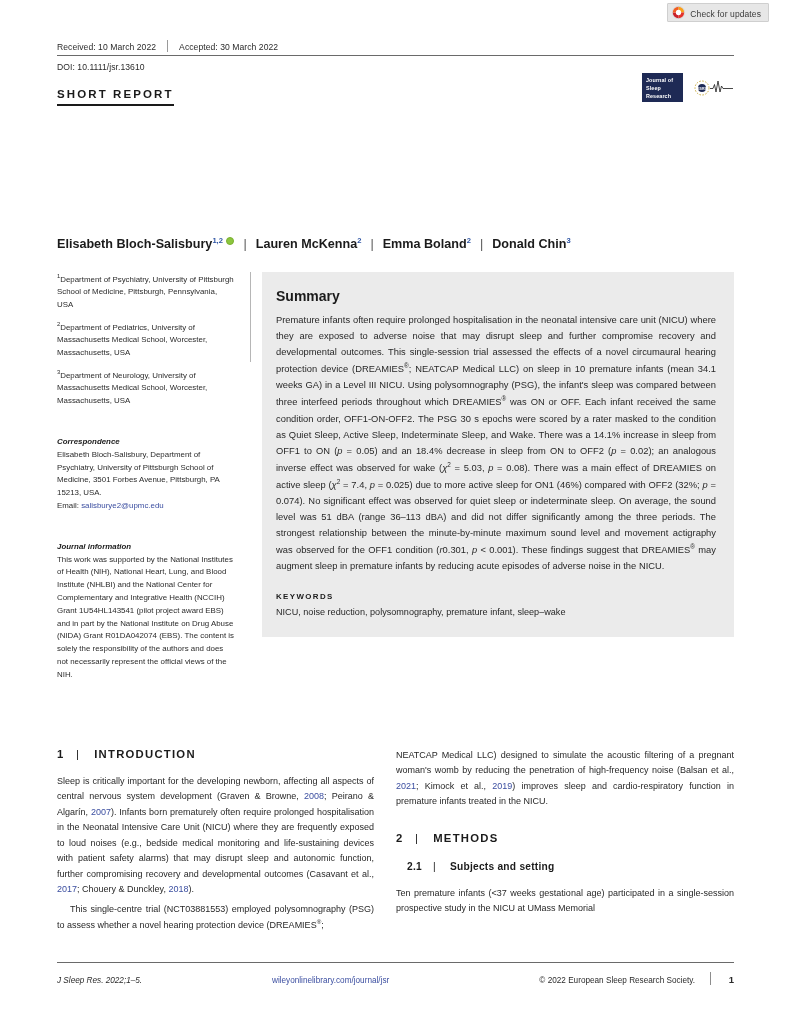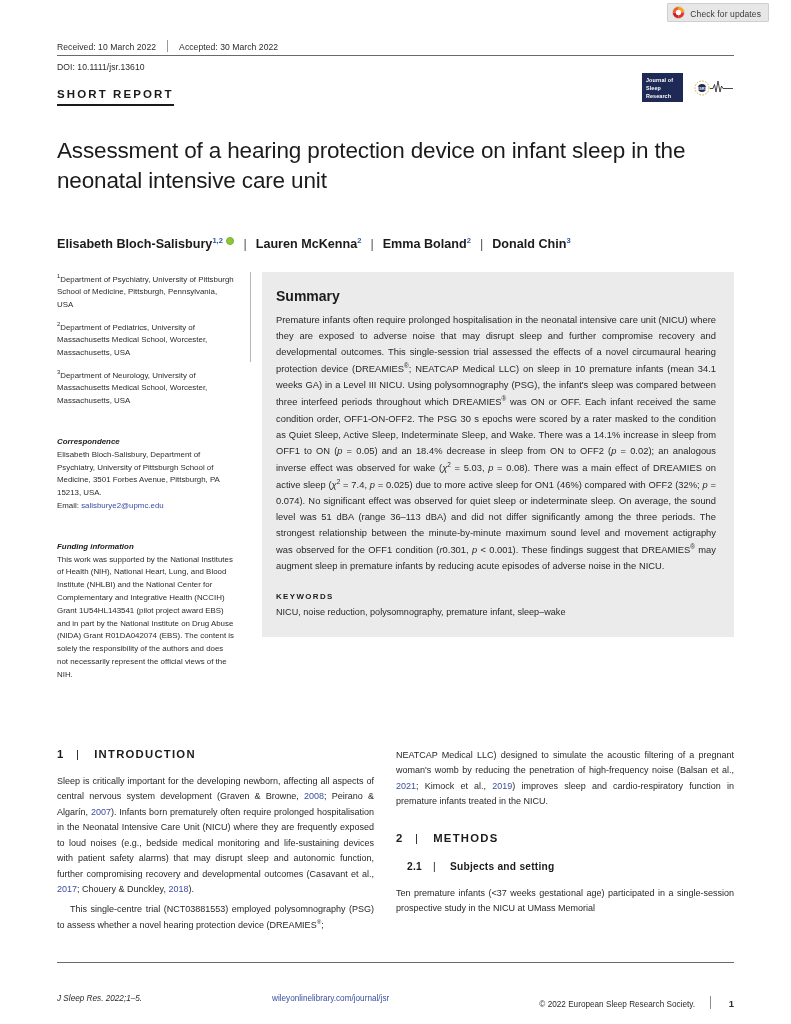--- a/index.html
+++ b/index.html
@@ -142,22 +142,22 @@
 
   .mt-sec { margin-top: 22px; }
   .mt-sub { margin-top: 17px; }
 
   
   .footer-rule {
     position: absolute; left: 57px; top: 962px; width: 677px;
     height: 1px; background: #6a6a6a;
   }
   .footer {
-    position: absolute; left: 57px; top: 994px; width: 677px;
-    display: flex; align-items: flex-start;
+    position: absolute; left: 57px; top: 970px; width: 677px;
+    display: flex; align-items: flex-end;
     font-size: 8.2px; color: #2b2b2b;
   }
   .f-left { width: 215px; font-style: italic; }
   .f-mid { width: 215px; color: #3b4ea0; text-align: left; }
   .f-right { flex: 1; text-align: right; display: flex; justify-content: flex-end; align-items: baseline; }
   .f-copy { }
   .f-pipe { display:inline-block; width: 1px; height: 13px; background: #8d8d8d; margin: 0 13px 0 15px; transform: translateY(2px); }
   .f-page { font-weight: bold; font-size: 9.5px; min-width: 10px; text-align: right; }
 </style>
 </head>
@@ -201,21 +201,20 @@
         <g stroke="#c8a93a" stroke-width="2" fill="none">
           <circle cx="24" cy="26" r="14" stroke-dasharray="3 3"></circle>
         </g>
         <circle cx="24" cy="26" r="8" fill="#1e2a55"></circle>
         <text x="24" y="29" font-size="7" fill="#ffffff" text-anchor="middle" font-family="Liberation Sans, sans-serif" font-weight="bold">ESRS</text>
         <path d="M40 27 L46 27 L49 19 L52 34 L56 12 L60 34 L63 22 L66 27 L86 27" stroke="#1a1a1a" stroke-width="1.6" fill="none" stroke-linejoin="round"></path>
       </svg>
     </span>
   </div>
 
-  <h1 class="title">Assessment of a hearing protection device on infant sleep in the neonatal intensive care unit</h1>
 
   <div class="authors">
     <span><span>Elisabeth Bloch-Salisbury</span><sup>1,2</sup><span class="orcid"></span></span>
     <span class="au-sep">|</span>
     <span><span>Lauren McKenna</span><sup>2</sup></span>
     <span class="au-sep">|</span>
     <span><span>Emma Boland</span><sup>2</sup></span>
     <span class="au-sep">|</span>
     <span><span>Donald Chin</span><sup>3</sup></span>
   </div>
@@ -224,21 +223,21 @@
     <p><sup>1</sup><span>Department of Psychiatry, University of Pittsburgh School of Medicine, Pittsburgh, Pennsylvania, USA</span></p>
     <p><sup>2</sup><span>Department of Pediatrics, University of Massachusetts Medical School, Worcester, Massachusetts, USA</span></p>
     <p><sup>3</sup><span>Department of Neurology, University of Massachusetts Medical School, Worcester, Massachusetts, USA</span></p>
 
     <p class="aff-head aff-block-gap">Correspondence</p>
     <p><span>Elisabeth Bloch-Salisbury, Department of Psychiatry, University of Pittsburgh School of Medicine, 3501 Forbes Avenue, Pittsburgh, PA 15213, USA.</span><br>
       <span>Email:</span>
       <span class="mail-link">salisburye2@upmc.edu</span>
     </p>
 
-    <p class="aff-head aff-block-gap">Funding information</p>
+    <p class="aff-head aff-block-gap">Journal information</p>
     <p>This work was supported by the National Institutes of Health (NIH), National Heart, Lung, and Blood Institute (NHLBI) and the National Center for Complementary and Integrative Health (NCCIH) Grant 1U54HL143541 (pilot project award EBS) and in part by the National Institute on Drug Abuse (NIDA) Grant R01DA042074 (EBS). The content is solely the responsibility of the authors and does not necessarily represent the official views of the NIH.</p>
   </div>
 
   <div class="vdivider"></div>
 
   <div class="abstract">
     <div class="abs-title">Summary</div>
     <div class="abs-body">
       <span>Premature infants often require prolonged hospitalisation in the neonatal intensive care unit (NICU) where they are exposed to adverse noise that may disrupt sleep and further compromise recovery and developmental outcomes. This single-session trial assessed the effects of a novel circumaural hearing protection device (DREAMIES</span><sup>®</sup><span>; NEATCAP Medical LLC) on sleep in 10 premature infants (mean 34.1 weeks GA) in a Level III NICU. Using polysomnography (PSG), the infant's sleep was compared between three interfeed periods throughout which DREAMIES</span><sup>®</sup><span> was ON or OFF. Each infant received the same condition order, OFF1-ON-OFF2. The PSG 30 s epochs were scored by a rater masked to the condition as Quiet Sleep, Active Sleep, Indeterminate Sleep, and Wake. There was a 14.1% increase in sleep from OFF1 to ON (</span><i>p</i><span> = 0.05) and an 18.4% decrease in sleep from ON to OFF2 (</span><i>p</i><span> = 0.02); an analogous inverse effect was observed for wake (</span><i>χ</i><sup>2</sup><span> = 5.03, </span><i>p</i><span> = 0.08). There was a main effect of DREAMIES on active sleep (</span><i>χ</i><sup>2</sup><span> = 7.4, </span><i>p</i><span> = 0.025) due to more active sleep for ON1 (46%) compared with OFF2 (32%; </span><i>p</i><span> = 0.074). No significant effect was observed for quiet sleep or indeterminate sleep. On average, the sound level was 51 dBA (range 36–113 dBA) and did not differ significantly among the three periods. The strongest relationship between the minute-by-minute maximum sound level and movement actigraphy was observed for the OFF1 condition (</span><i>r</i><span>0.301, </span><i>p</i><span> &lt; 0.001). These findings suggest that DREAMIES</span><sup>®</sup><span> may augment sleep in premature infants by reducing acute episodes of adverse noise in the NICU.</span>
     </div>

